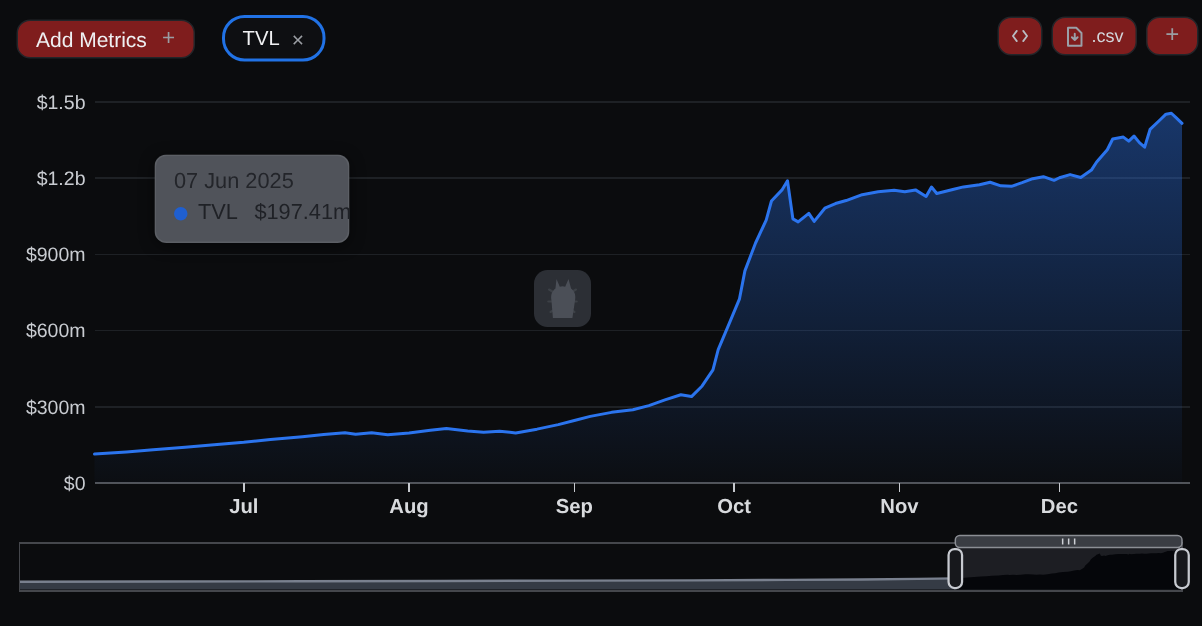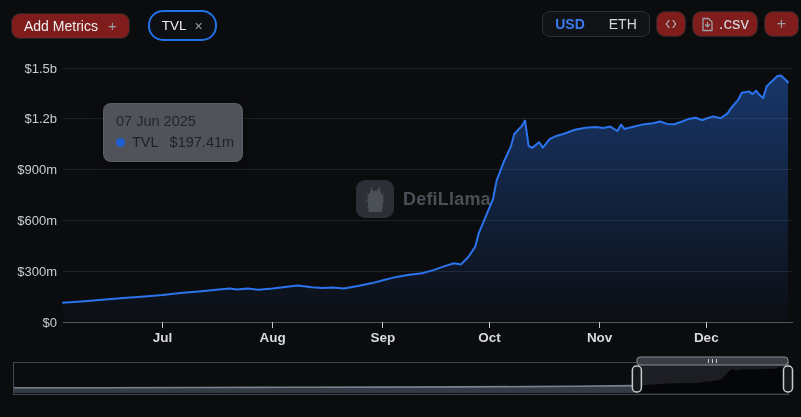--- a/index.html
+++ b/index.html
@@ -12,25 +12,25 @@
   .add-metrics{padding:0 12px;gap:10px;}
   .add-metrics .plus{color:#9a9da3;font-size:15px;}
   .pill{display:flex;align-items:center;gap:8px;margin-left:18px;height:27px;padding:0 12px;
         border:2px solid #2172e5;border-radius:15px;background:#0e0f12;font-size:13.5px;color:#f0f1f3;cursor:pointer;}
   .pill .x{color:#9a9da3;font-size:14px;line-height:1;}
   .hdr-right{position:absolute;top:11px;right:2px;display:flex;gap:6px;align-items:center;}
   .seg{display:flex;align-items:center;background:#121316;border:1px solid #2e3036;border-radius:8px;height:26px;box-sizing:border-box;}
   .seg span{padding:0 12px;font-size:14px;cursor:pointer;}
   .seg .usd{color:#3b7cf2;font-weight:bold;}
   .seg .eth{color:#d6d8dc;}
-  .sq{justify-content:center;padding:0 8px;gap:5px;color:#d3d5da;font-size:17px;}
+  .sq{justify-content:center;padding:0 8px;gap:5px;color:#d3d5da;font-size:12px;}
   .sq svg{display:block;}
   .plusbtn{width:35px;justify-content:center;color:#9a9da2;font-size:16px;}
   
-  .tooltip{position:absolute;left:103px;top:103px;width:140px;box-sizing:border-box;
+  .tooltip{position:absolute;left:103px;top:103px;width:130px;box-sizing:border-box;
            background:#50535a;border:1px solid rgba(255,255,255,0.07);border-radius:8px;
            padding:7px 12px 8px 12px;box-shadow:0 2px 10px rgba(0,0,0,0.45);z-index:5;}
   .tooltip .date{color:#23252a;font-size:14.5px;line-height:1.45;}
   .tooltip .row{display:flex;align-items:center;gap:7px;font-size:14.5px;color:#1f2126;line-height:1.45;}
   .tooltip .dot{width:9px;height:9px;border-radius:50%;background:#1f5fd0;flex:none;}
   .tooltip .val{margin-left:4px;}
   
   .watermark{position:absolute;left:356px;top:180px;display:flex;align-items:center;gap:9px;z-index:1;}
   .wm-icon{width:38px;height:38px;border-radius:9px;background:#2c2f35;display:flex;align-items:center;justify-content:center;}
   .wm-text{font-size:18px;font-weight:bold;color:#4b4f57;letter-spacing:0.2px;}
@@ -50,21 +50,20 @@
           <line x1="3" y1="8" x2="5.5" y2="9.5"></line>
             <line x1="21" y1="8" x2="18.5" y2="9.5"></line>
           <line x1="2.5" y1="16" x2="5" y2="16"></line>
             <line x1="21.5" y1="16" x2="19" y2="16"></line>
           <line x1="4" y1="23" x2="6.5" y2="21.5"></line>
             <line x1="20" y1="23" x2="17.5" y2="21.5"></line>
         </g>
         <path fill="#4b4f57" d="M8 1 l2.2 5.2 c1 -0.5 2.6 -0.5 3.6 0 L16 1 l1.7 6.4 c2.3 1.7 3.3 4.4 2.7 7.6 L18.6 27 h-13 L4.6 15 c-0.6 -3.2 0.4 -5.9 2.7 -7.6 Z"></path>
       </svg>
     </div>
-    <span class="wm-text">DefiLlama</span>
   </div>
 
   <svg id="chart-svg" width="801" height="417">
       <defs>
         <linearGradient id="areaGrad" x1="0" y1="68" x2="0" y2="322" gradientUnits="userSpaceOnUse">
           <stop offset="0%" stop-color="rgba(43,116,238,0.42)"></stop>
           <stop offset="100%" stop-color="rgba(43,116,238,0.02)"></stop>
         </linearGradient>
       </defs>
       <text x="57" y="326.5" text-anchor="end" fill="#c9ccd1" font-size="13" font-family="&quot;Liberation Sans&quot;,sans-serif">$0</text>
@@ -112,24 +111,20 @@
       <span>Add Metrics</span>
       <span class="plus">+</span>
     </div>
     <div class="pill">
       <span>TVL</span>
       <span class="x">×</span>
     </div>
   </div>
 
   <div class="hdr-right">
-    <div class="seg">
-      <span class="usd">USD</span>
-      <span class="eth">ETH</span>
-    </div>
     <div class="btn sq" style="width:30px;">
       <svg width="14" height="12" viewBox="0 0 14 12">
         <path d="M4.5 2 L1.5 6 l3 4 M9.5 2 l3 4 -3 4" fill="none" stroke="#b9bcc2" stroke-width="1.4" stroke-linecap="round" stroke-linejoin="round"></path>
       </svg>
     </div>
     <div class="btn sq">
       <svg width="13" height="15" viewBox="0 0 13 15">
         <path d="M2 1.5 h5.5 L11 5 v8.5 H2 Z" fill="none" stroke="#9aa0a8" stroke-width="1.3" stroke-linejoin="round"></path>
         <path d="M6.5 5.5 v4 M4.6 7.8 l1.9 1.9 1.9 -1.9" fill="none" stroke="#9aa0a8" stroke-width="1.3" stroke-linecap="round" stroke-linejoin="round"></path>
       </svg>

